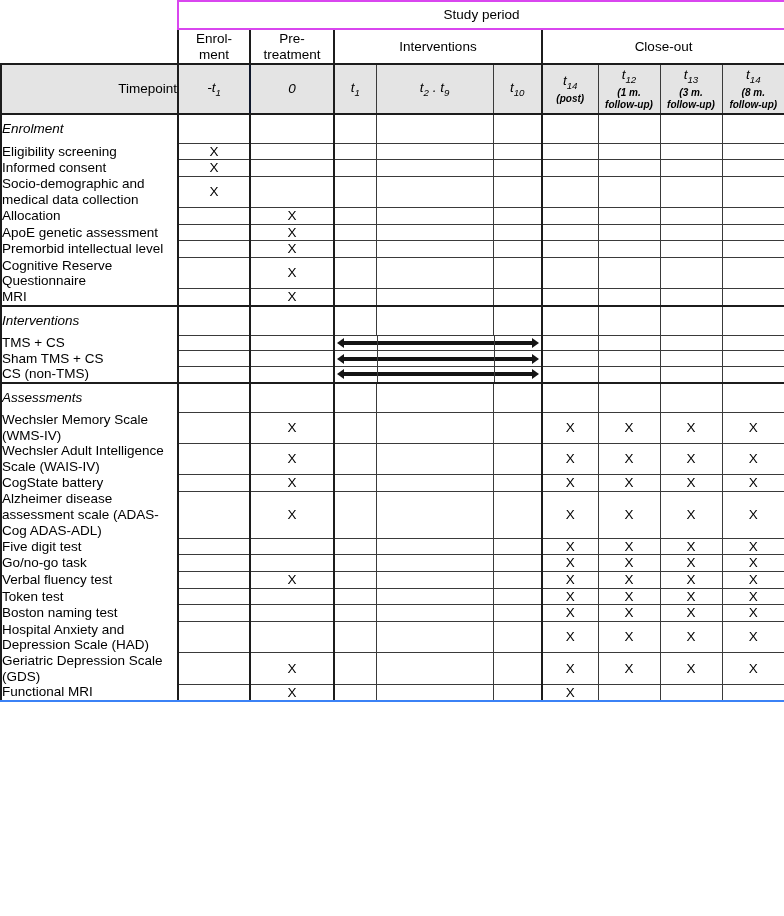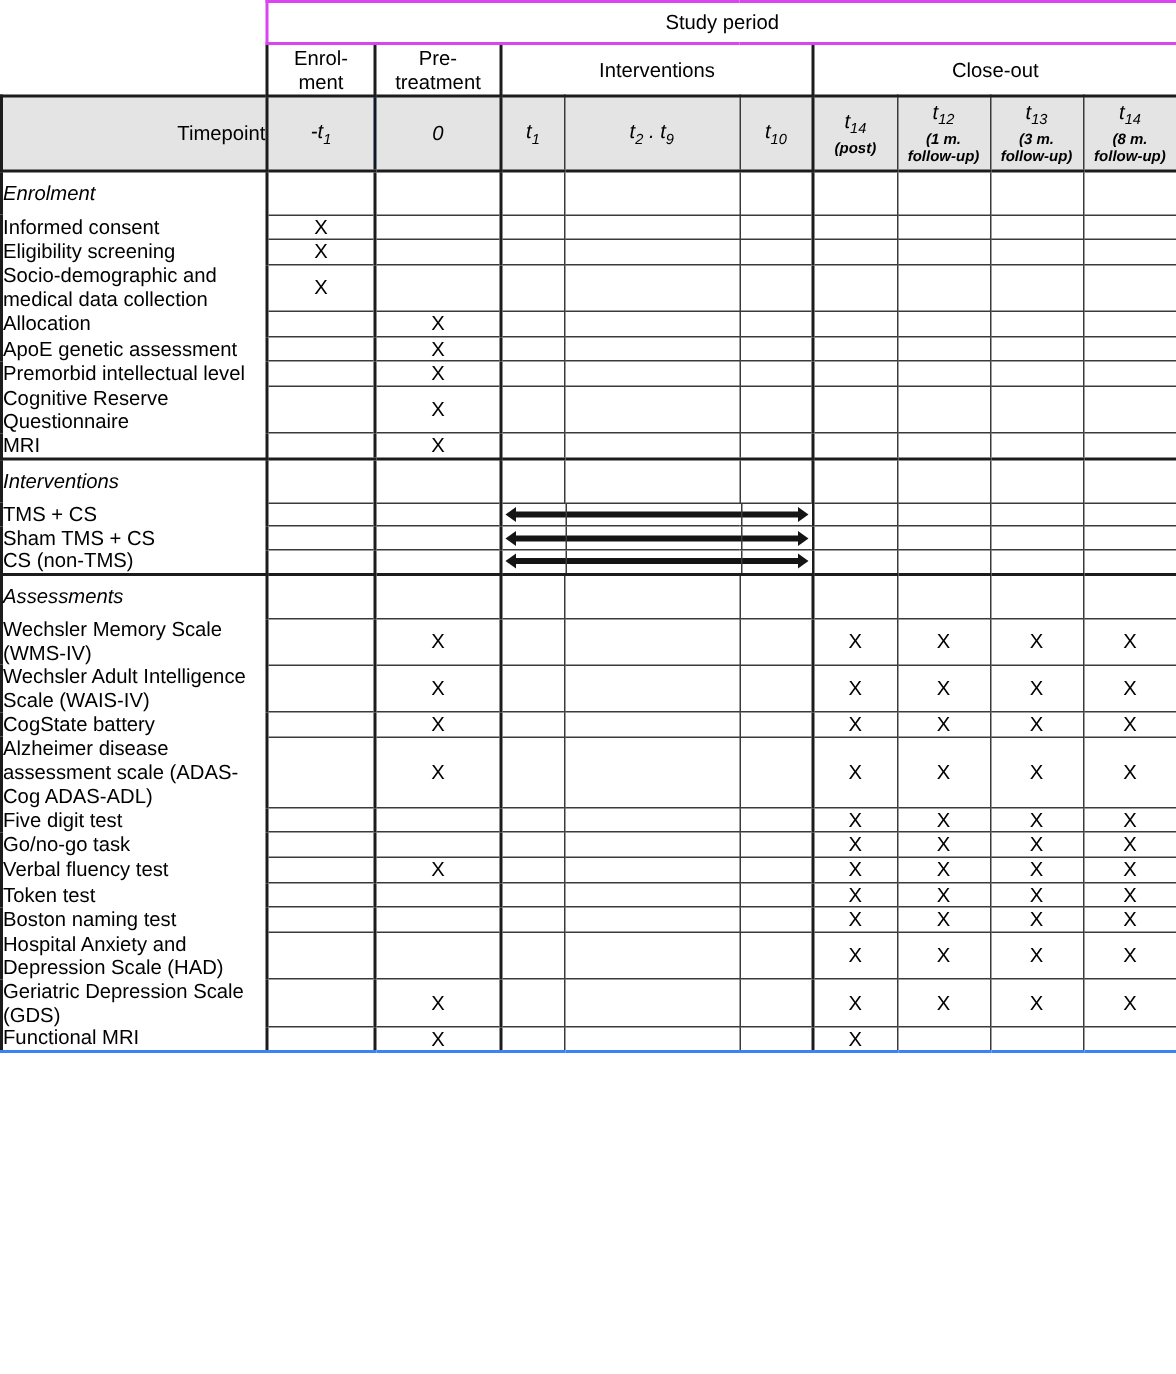--- a/index.html
+++ b/index.html
@@ -225,33 +225,33 @@
         <td class="datacell hard-l hard-r"></td>
         <td class="datacell"></td>
         <td class="datacell"></td>
         <td class="datacell hard-r"></td>
         <td class="datacell hard-l"></td>
         <td class="datacell"></td>
         <td class="datacell"></td>
         <td class="datacell hard-r"></td>
       </tr>
       <tr>
+        <td class="rowlabel">Eligibility screening</td>
+        <td class="datacell hard-l"><span>X</span></td>
+        <td class="datacell hard-l hard-r"></td>
+        <td class="datacell"></td>
+        <td class="datacell"></td>
+        <td class="datacell hard-r"></td>
+        <td class="datacell hard-l"></td>
+        <td class="datacell"></td>
+        <td class="datacell"></td>
+        <td class="datacell hard-r"></td>
+      </tr>
+      <tr>
         <td class="rowlabel">Informed consent</td>
-        <td class="datacell hard-l"><span>X</span></td>
-        <td class="datacell hard-l hard-r"></td>
-        <td class="datacell"></td>
-        <td class="datacell"></td>
-        <td class="datacell hard-r"></td>
-        <td class="datacell hard-l"></td>
-        <td class="datacell"></td>
-        <td class="datacell"></td>
-        <td class="datacell hard-r"></td>
-      </tr>
-      <tr>
-        <td class="rowlabel">Eligibility screening</td>
         <td class="datacell hard-l"><span>X</span></td>
         <td class="datacell hard-l hard-r"></td>
         <td class="datacell"></td>
         <td class="datacell"></td>
         <td class="datacell hard-r"></td>
         <td class="datacell hard-l"></td>
         <td class="datacell"></td>
         <td class="datacell"></td>
         <td class="datacell hard-r"></td>
       </tr>

